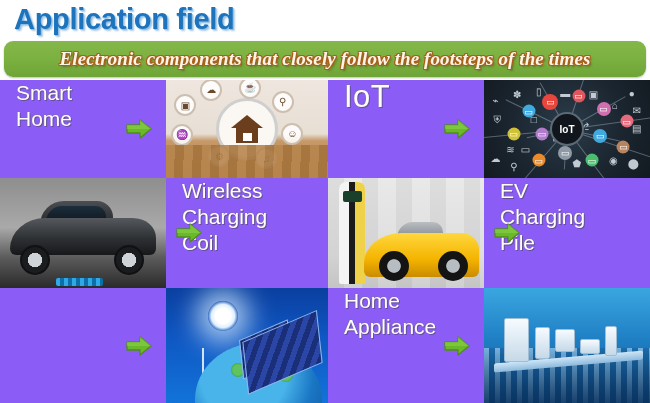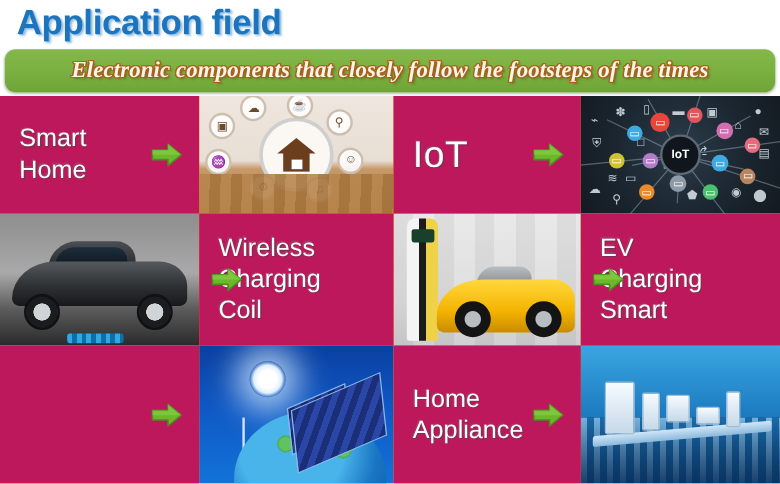--- a/index.html
+++ b/index.html
@@ -53,22 +53,22 @@
     width: 650px; height: 323px;
     display: grid;
     grid-template-columns: 166px 162px 156px 166px;
     grid-template-rows: 98px 110px 115px;
     background: #f6831f;
   }
   .cell { position: relative; overflow: hidden; }
 
   
   .label-cell {
-    background: #be185d;
-    display: flex; align-items: center;
+    background: #8b5cf6;
+    display: flex; 
   }
   .label-cell.arrow-right { justify-content: flex-start; padding-left: 16px; }
   .label-cell.arrow-left  { justify-content: flex-start; padding-left: 16px; }
   .label-text {
     color: #ffffff;
     font-size: 21px;
     font-weight: normal;
     line-height: 26px;
     text-shadow: 1px 1px 0 rgba(70,70,70,.55), -1px -1px 0 rgba(120,120,120,.35);
     white-space: pre-line;
@@ -385,21 +385,21 @@
 
     <div class="cell label-cell arrow-left">
       <span class="arrow on-left">
         <svg viewBox="0 0 26 22">
             <path d="M1 7h13V2l11 9-11 9v-5H1z" fill="#6cb82b" stroke="#4e8c1d" stroke-width="1.3" stroke-linejoin="round"></path>
             <path d="M1 7h13V2l11 9H1z" fill="#87cf45" opacity=".65"></path>
           </svg>
       </span>
       <span class="label-text">EV
 Charging
-Smart</span>
+Pile</span>
     </div>
 
     <div class="cell label-cell arrow-right">
       <span class="arrow on-right">
         <svg viewBox="0 0 26 22">
             <path d="M1 7h13V2l11 9-11 9v-5H1z" fill="#6cb82b" stroke="#4e8c1d" stroke-width="1.3" stroke-linejoin="round"></path>
             <path d="M1 7h13V2l11 9H1z" fill="#87cf45" opacity=".65"></path>
           </svg>
       </span>
     </div>

